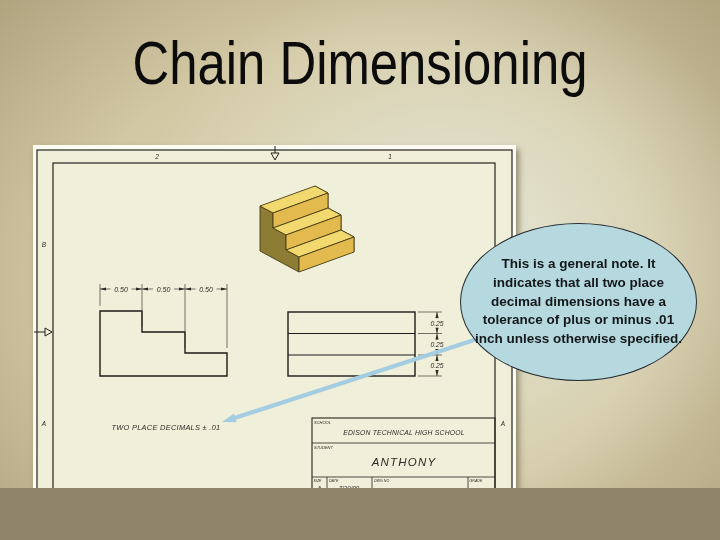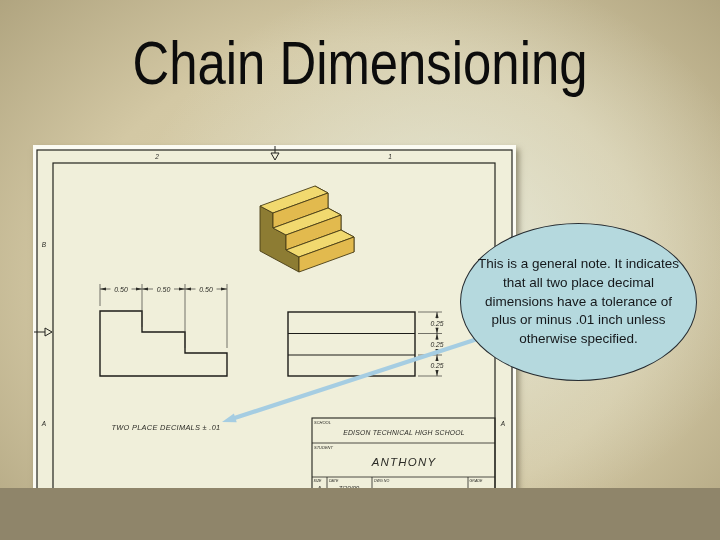--- a/index.html
+++ b/index.html
@@ -19,20 +19,21 @@
   }
   .sheet{
     position:absolute;left:33px;top:145px;width:483px;height:376px;
     background:#fbfbf3;box-shadow:3px 4px 6px rgba(80,72,45,0.55);font-style:italic;
   }
   .sheet svg{display:block;}
   .callout{
     position:absolute;left:460px;top:223px;width:237px;height:158px;
     background:#b5d9de;border:1.6px solid #262c31;border-radius:50%;
     z-index:4;
+    font-weight:bold;
   }
   .callout-text{
     position:absolute;left:13px;top:8px;right:13px;bottom:8px;
     display:flex;align-items:center;justify-content:center;text-align:center;
     font-size:13.5px;line-height:1.4;color:#15181b;
   }
   .arrow-layer{position:absolute;left:0;top:0;z-index:3;pointer-events:none;}
   text{fill:#2b2b26;}
 </style>
 </head>

